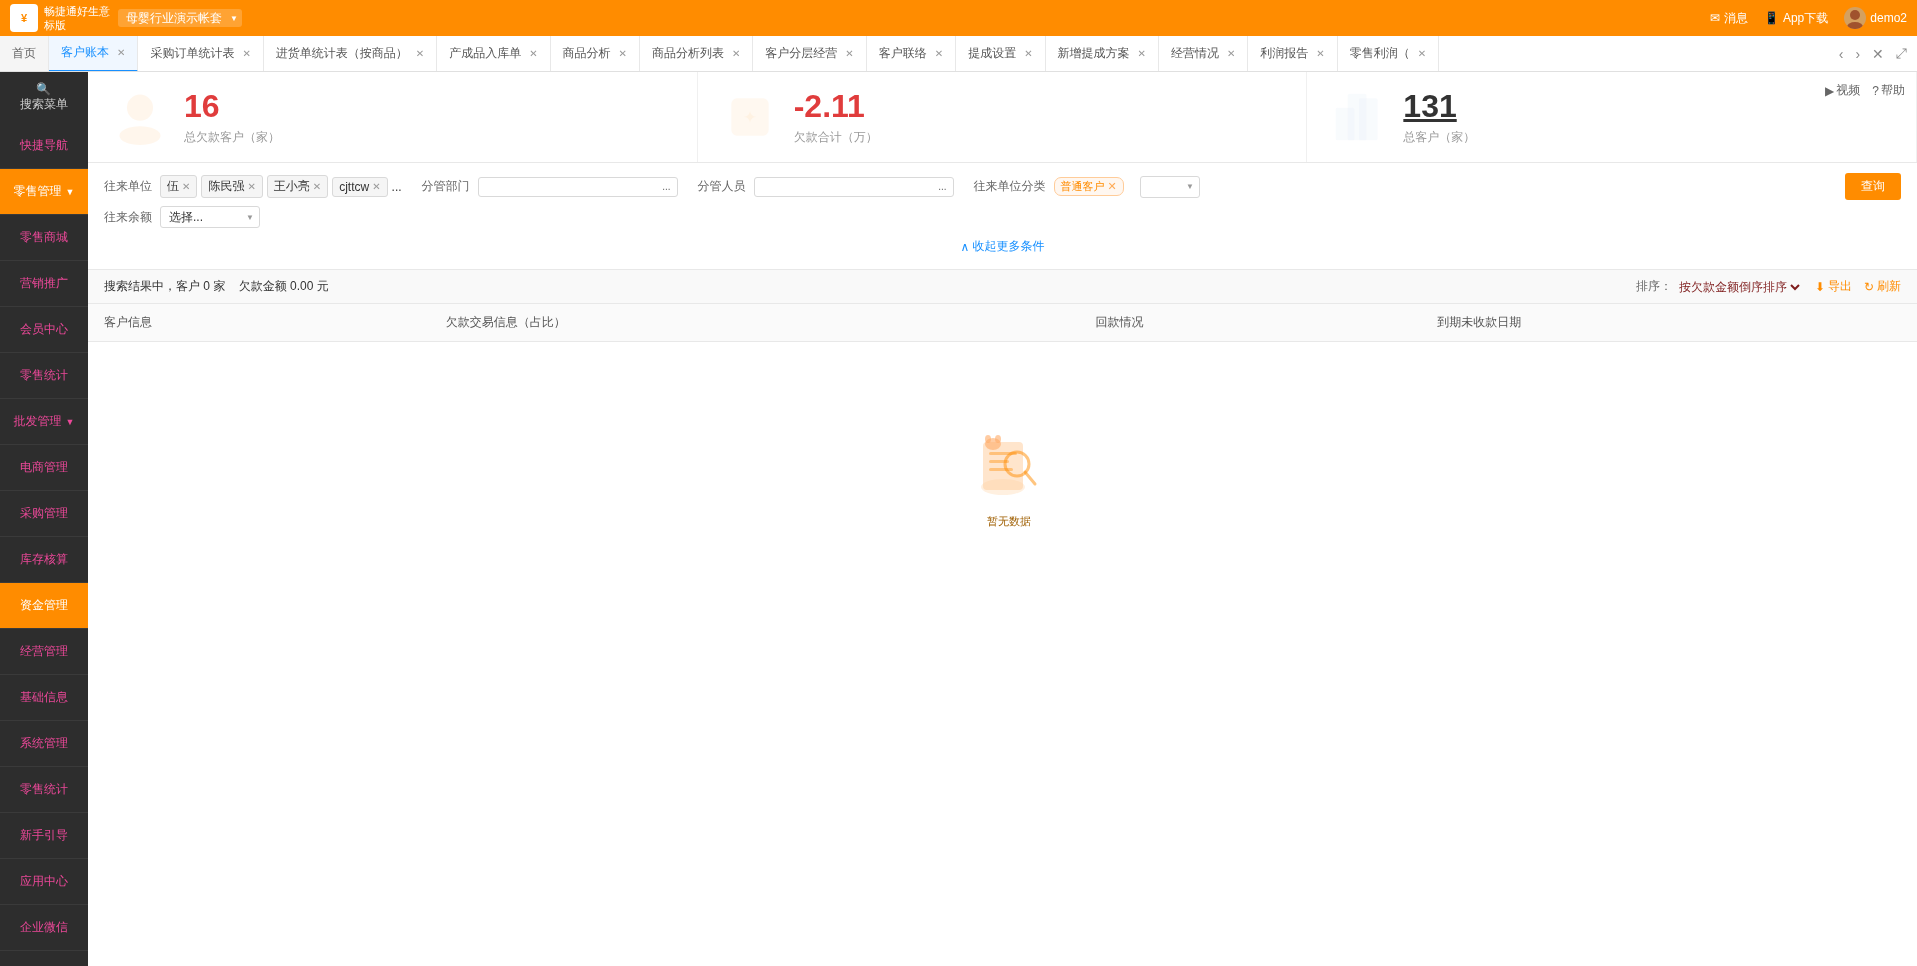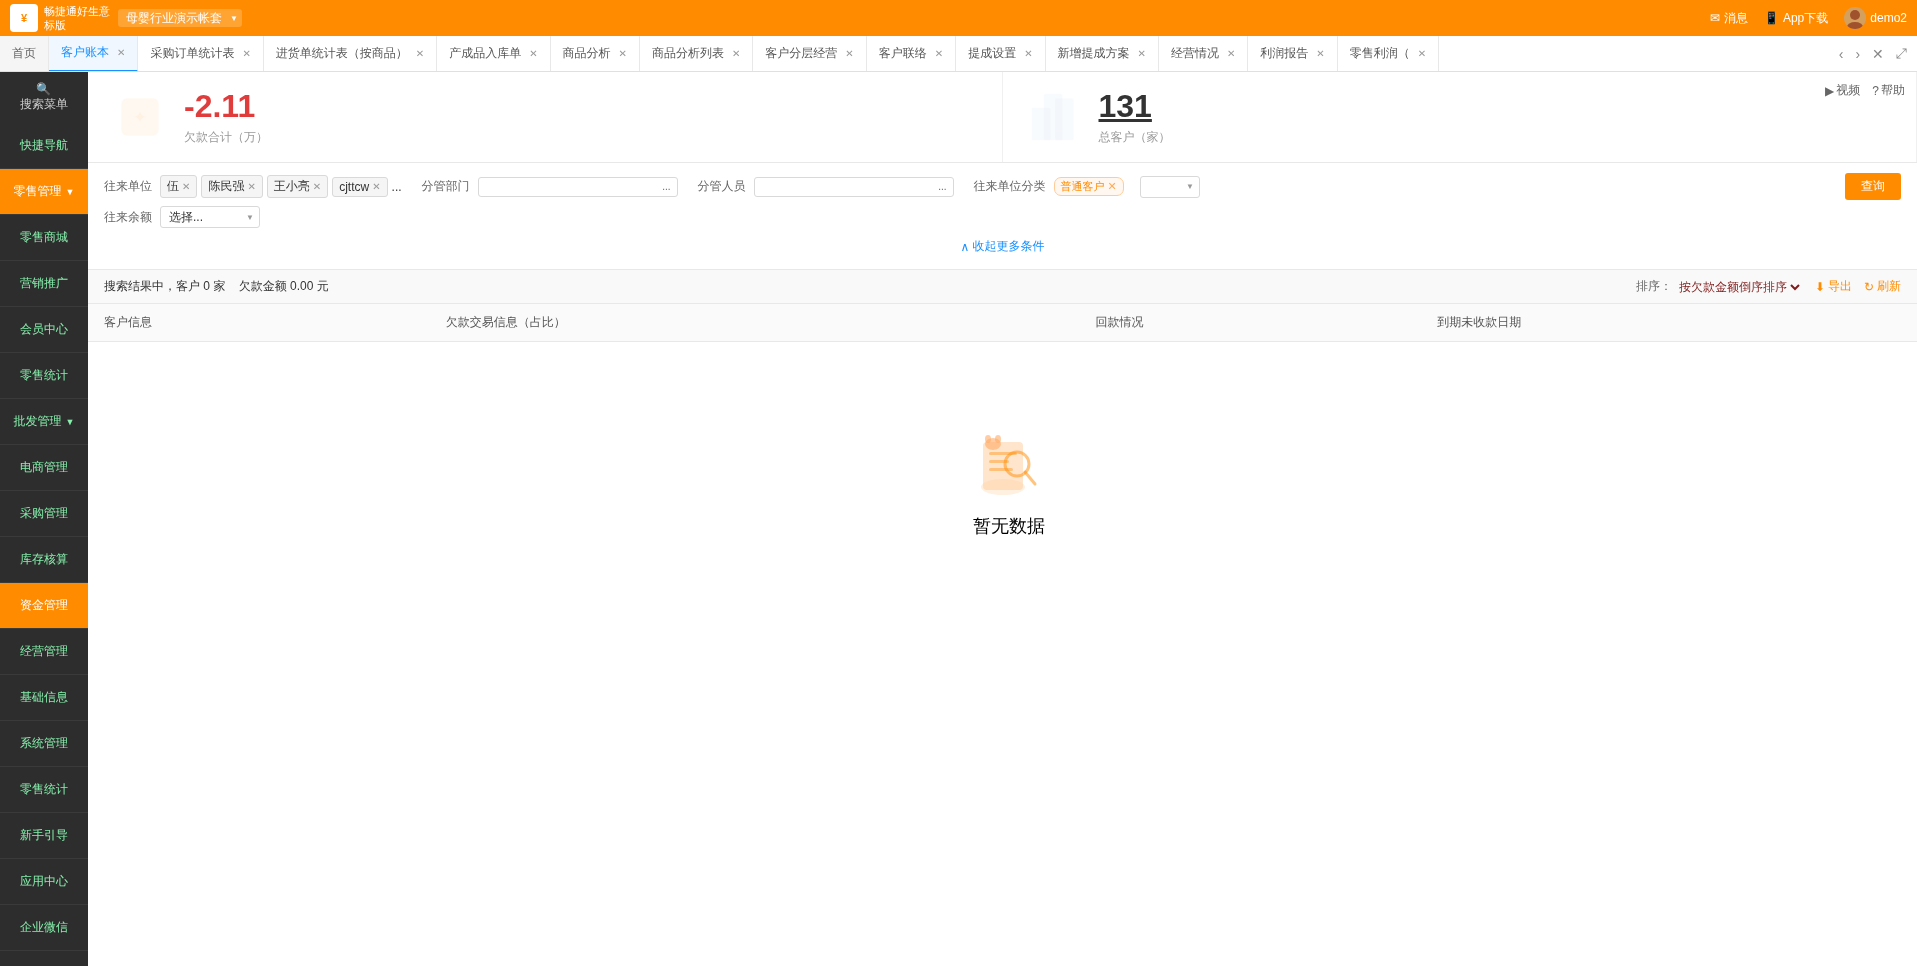--- a/index.html
+++ b/index.html
@@ -73,21 +73,21 @@
       width: 88px;
       background: #2d2d2d;
       display: flex;
       flex-direction: column;
       flex-shrink: 0;
       overflow-y: auto;
     }
     .sidebar-item {
       padding: 14px 8px;
       text-align: center;
-      color: #86efac;
+      color: #ec4899;
       font-size: 12px;
       cursor: pointer;
       border-bottom: 1px solid #3a3a3a;
     }
     .sidebar-item.active { background: #ff8c00; color: white; }
     .sidebar-item.has-arrow { display: flex; align-items: center; justify-content: center; gap: 4px; }
     .sidebar-search { padding: 10px 6px; color: #ccc; font-size: 12px; cursor: pointer; text-align: center; }
 
     
     .content-area {
@@ -219,21 +219,21 @@
       align-items: center;
       justify-content: center;
       padding: 80px 0;
     }
     .empty-icon {
       width: 80px;
       height: 80px;
       margin-bottom: 12px;
       position: relative;
     }
-    .empty-text { color: #000000; font-size: 18px; margin-left: 13px; }
+    .empty-text { color: #a16207; font-size: 11px; margin-left: 13px; }
 
     
     .classification-tag {
       background: #fff7f0;
       border: 1px solid #ffcc99;
       color: #ff8c00;
       border-radius: 7px;
       padding: 1px 6px;
       font-size: 11px;
       display: inline-flex;
@@ -422,20 +422,32 @@
       <span>企业微信</span>
     </div>
     <div class="sidebar-item">
       
     </div>
   </div>
 
   <div class="content-area">
 
     <div class="stats-row">
+      <div class="stat-block">
+        <div class="stat-icon">
+          <svg viewBox="0 0 60 60" fill="none">
+            <circle cx="30" cy="20" r="14" fill="#ff8c00" opacity="0.5"></circle>
+            <ellipse cx="30" cy="50" rx="22" ry="10" fill="#ff8c00" opacity="0.5"></ellipse>
+          </svg>
+        </div>
+        <div class="stat-info">
+          <div class="stat-number red">16</div>
+          <div class="stat-label">总欠款客户（家）</div>
+        </div>
+      </div>
       <div class="stat-block">
         <div class="stat-icon">
           <svg viewBox="0 0 60 60" fill="none">
             <rect x="10" y="10" width="40" height="40" rx="6" fill="#ff8c00" opacity="0.4"></rect>
             <text x="30" y="36" text-anchor="middle" font-size="18" fill="#ff8c00" opacity="0.6">✦</text>
           </svg>
         </div>
         <div class="stat-info">
           <div class="stat-number red">-2.11</div>
           <div class="stat-label">欠款合计（万）</div>

